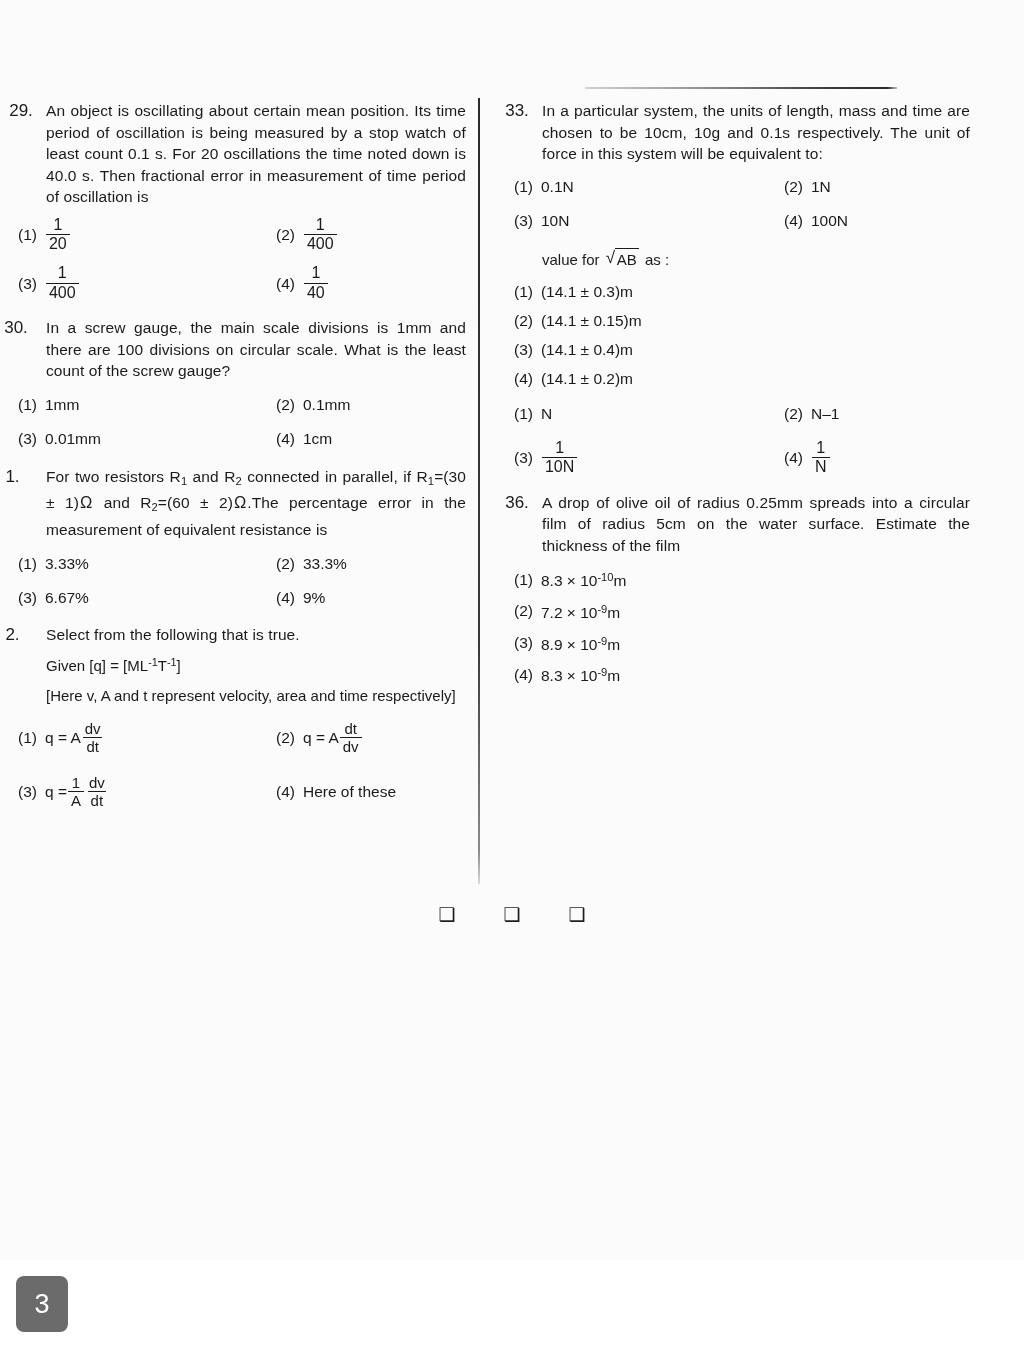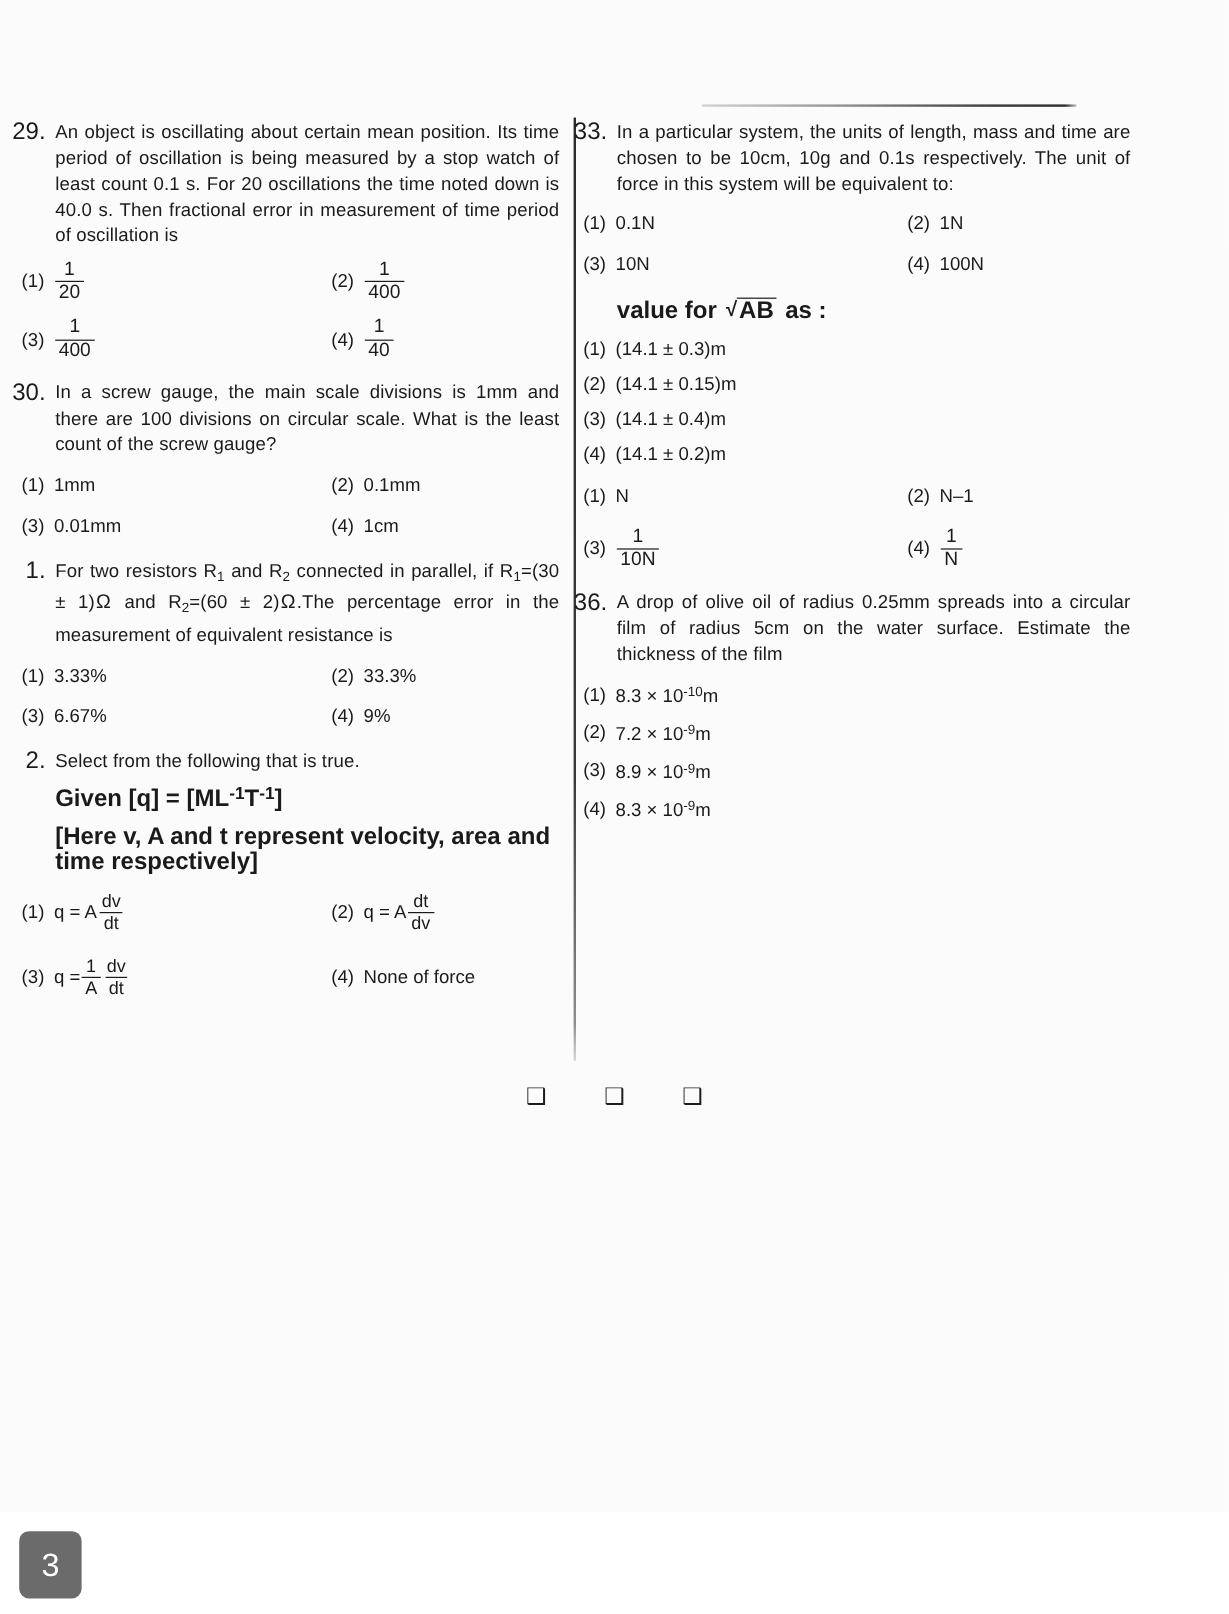--- a/index.html
+++ b/index.html
@@ -45,37 +45,37 @@
     height: 786px;
     background: linear-gradient(to bottom, #2b2b2b 0%, #3a3a3a 70%, #8d8d8d 96%, #d8d8d8 100%);
   }
 
   
   .col {
     position: absolute;
     top: 100px;
   }
   .col-left  { left: 4px;   width: 462px; }
-  .col-right { left: 472px; width: 470px; }
+  .col-right { left: 500px; width: 470px; }
 
   
   .q {
     position: relative;
     margin-bottom: 13px;
   }
   .q-head {
     display: flex;
     align-items: flex-start;
   }
   .q-num {
     flex: 0 0 auto;
     width: 34px;
-    text-align: right;
+    text-align: center;
     padding-right: 8px;
-    font-size: 20px;
+    font-size: 17px;
     line-height: 21.5px;
     font-weight: 400;
   }
   
   .q-num.clip {
     width: 34px;
     padding-right: 8px;
     text-indent: -10px;
     overflow: hidden;
   }
@@ -84,24 +84,23 @@
   .q-text {
     flex: 1 1 auto;
     font-size: 15.5px;
     line-height: 21.5px;
     text-align: justify;
     text-justify: inter-word;
     letter-spacing: .1px;
   }
   .q-sub {
     margin-left: 42px;
-    font-size: 20px;
+    font-size: 15px;
     line-height: 21.5px;
     margin-top: 7px;
-    font-weight: bold;
   }
 
   
   .opts {
     margin-top: 9px;
     margin-left: 14px;
   }
   .opts.grid2 {
     display: grid;
     grid-template-columns: 258px 1fr;
@@ -331,21 +330,21 @@
             <span class="num">1</span>
             <span class="den">A</span>
           </span>
           <span class="frac">
             <span class="num">dv</span>
             <span class="den">dt</span>
           </span>
         </div>
         <div class="opt">
           <span class="opt-lbl">(4)</span>
-          <span class="opt-val">None of force</span>
+          <span class="opt-val">Here of these</span>
         </div>
       </div>
     </div>
 
   </div>
 
   <div class="col col-right">
 
     <div class="q">
       <div class="q-head">

